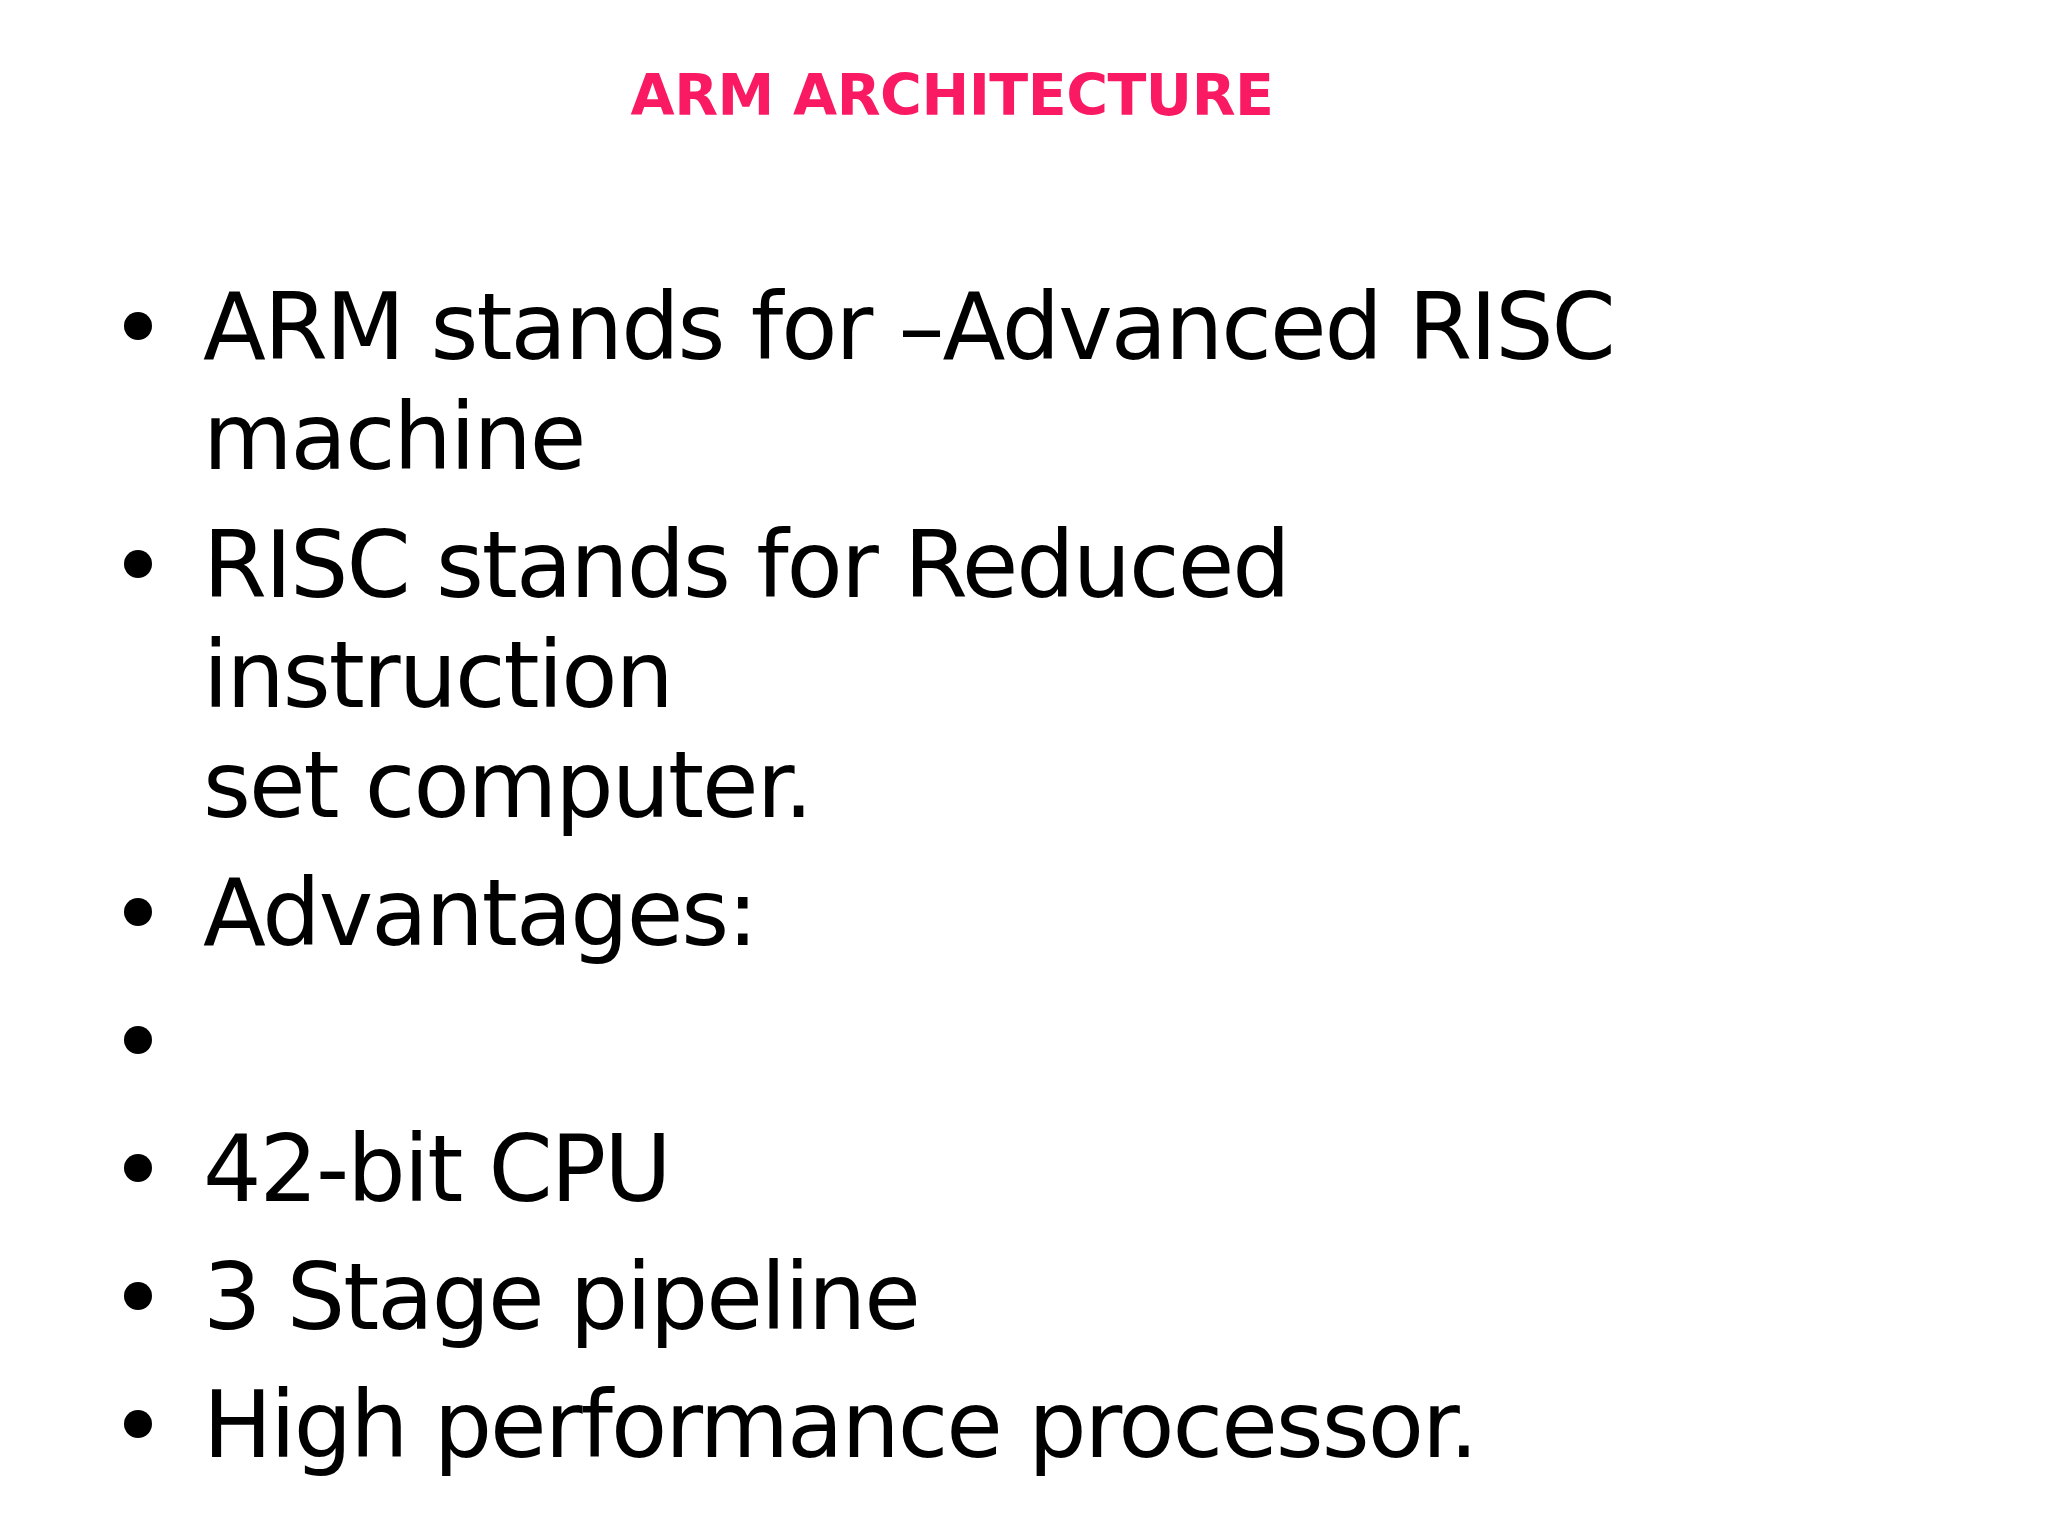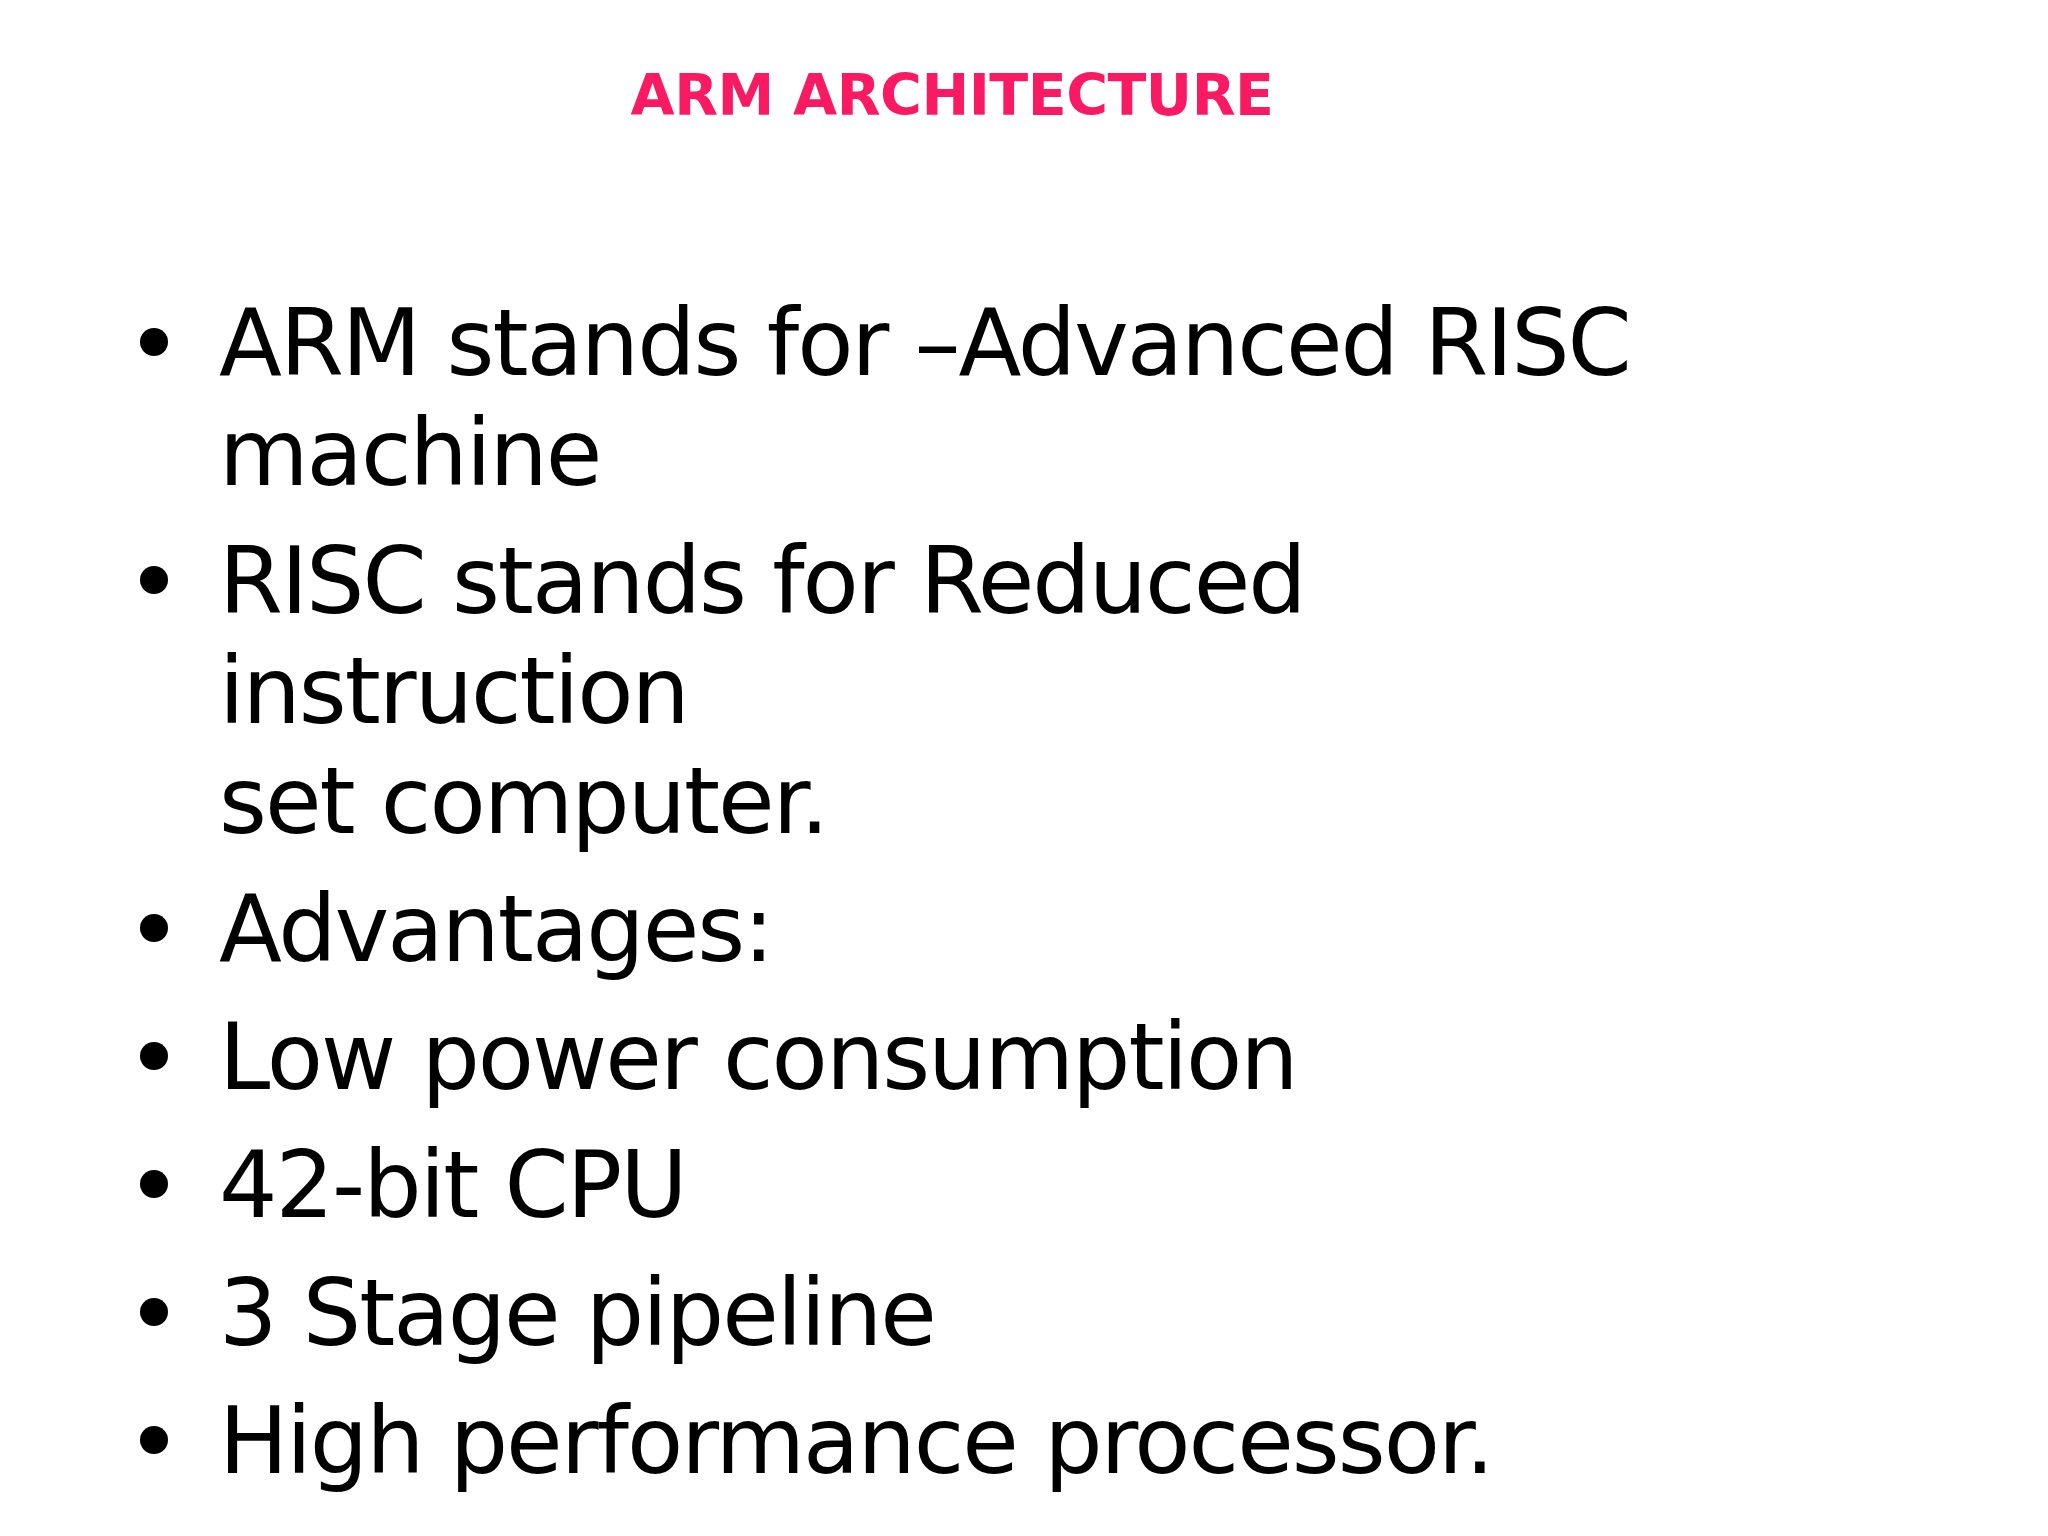--- a/index.html
+++ b/index.html
@@ -26,21 +26,21 @@
     font-weight: 700;
     letter-spacing: -0.5px;
     line-height: 1.16;
     font-family: "DejaVu Sans", "Liberation Sans", sans-serif;
   }
   .bullets {
     position: absolute;
     top: 273px;
     left: 110px;
     right: 48px;
-    margin: 16px;
+    margin: 0;
     padding: 0;
     list-style: none;
   }
   .bullet-item {
     display: flex;
     align-items: flex-start;
     margin: 0 0 18px 0;
   }
   .bullet-marker {
     flex: 0 0 93px;
@@ -93,21 +93,20 @@
       <span class="bullet-marker">
         <span class="bullet-dot" style="background: rgb(0, 0, 0);"></span>
       </span>
       <span class="bullet-text" style="color: rgb(0, 0, 0);">Advantages:</span>
     </li>
 
     <li class="bullet-item">
       <span class="bullet-marker">
         <span class="bullet-dot" style="background: rgb(0, 0, 0);"></span>
       </span>
-      <span class="bullet-text" style="color: rgb(0, 0, 0);">Low power consumption</span>
     </li>
 
     <li class="bullet-item">
       <span class="bullet-marker">
         <span class="bullet-dot" style="background: rgb(0, 0, 0);"></span>
       </span>
       <span class="bullet-text" style="color: rgb(0, 0, 0);">42-bit CPU</span>
     </li>
 
     <li class="bullet-item">

